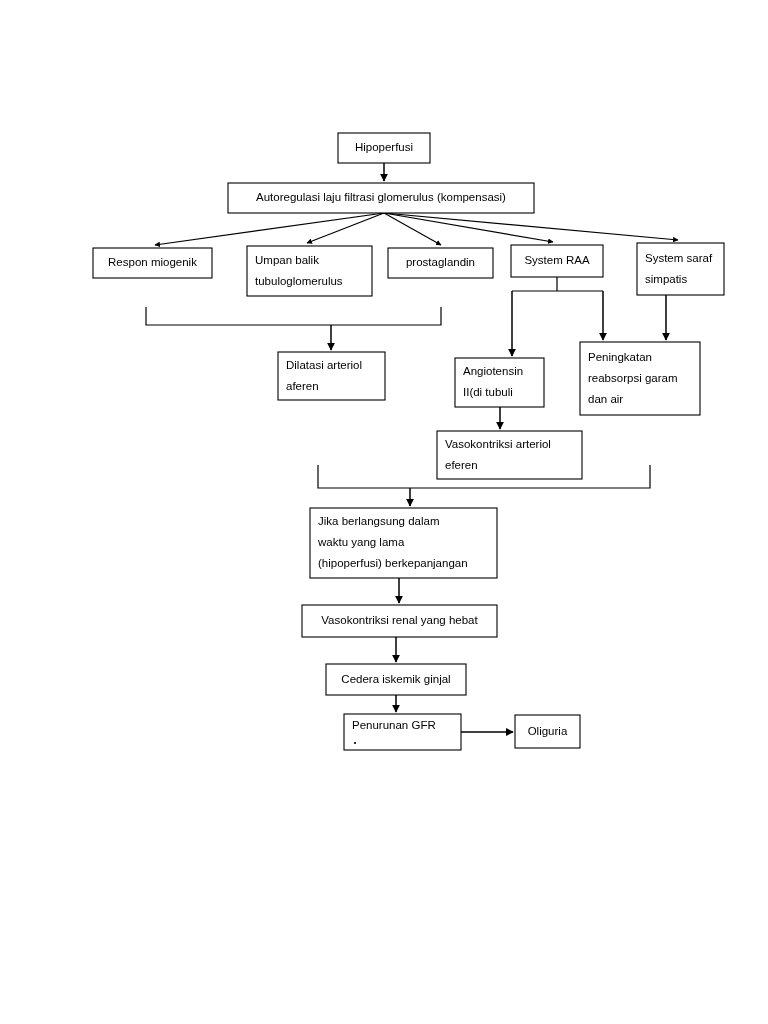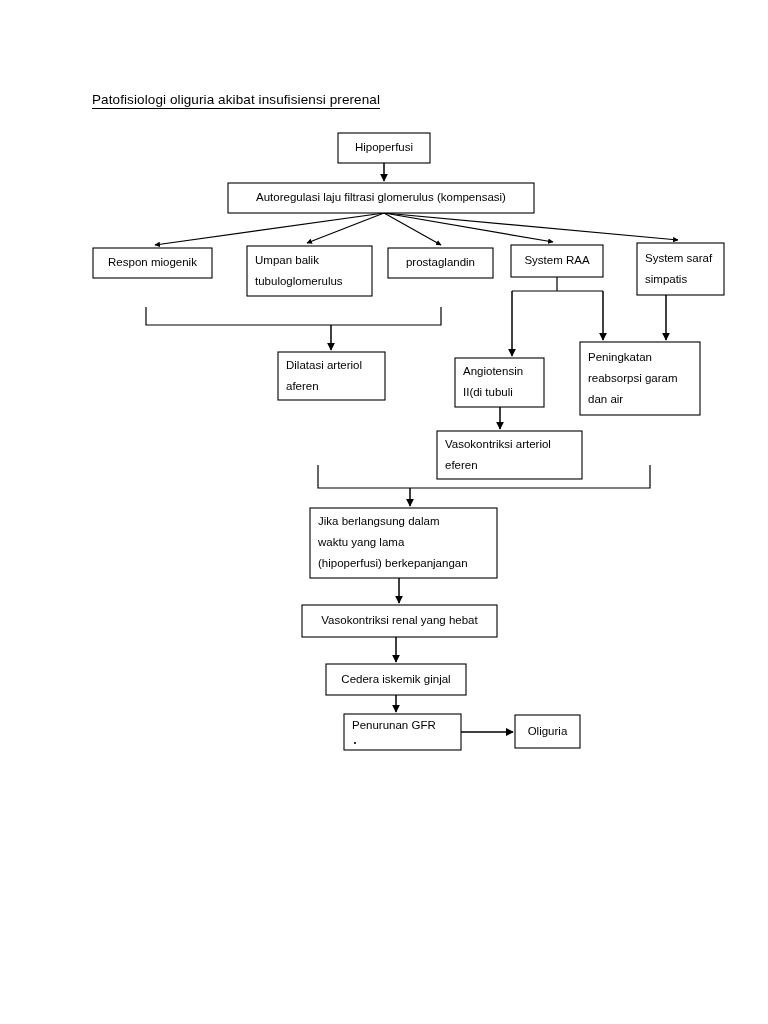--- a/index.html
+++ b/index.html
@@ -65,21 +65,20 @@
   .nodetext.left { text-anchor: start; }
   .dot {
     fill: #000000;
   }
 </style>
 </head>
 <body>
 
 <div id="page">
 
-  <div id="chart-title">Patofisiologi oliguria akibat insufisiensi prerenal</div>
 
   <svg id="flow" viewBox="0 0 768 1024">
     <defs>
       <marker id="arrow" viewBox="0 0 10 10" refX="9" refY="5" markerWidth="5.2" markerHeight="5.2" orient="auto-start-reverse">
         <path d="M 0 0 L 10 5 L 0 10 z" fill="#000000"></path>
       </marker>
       <marker id="arrowsm" viewBox="0 0 10 10" refX="9" refY="5" markerWidth="4.6" markerHeight="4.6" orient="auto-start-reverse">
         <path d="M 0 0 L 10 5 L 0 10 z" fill="#000000"></path>
       </marker>
     </defs>

